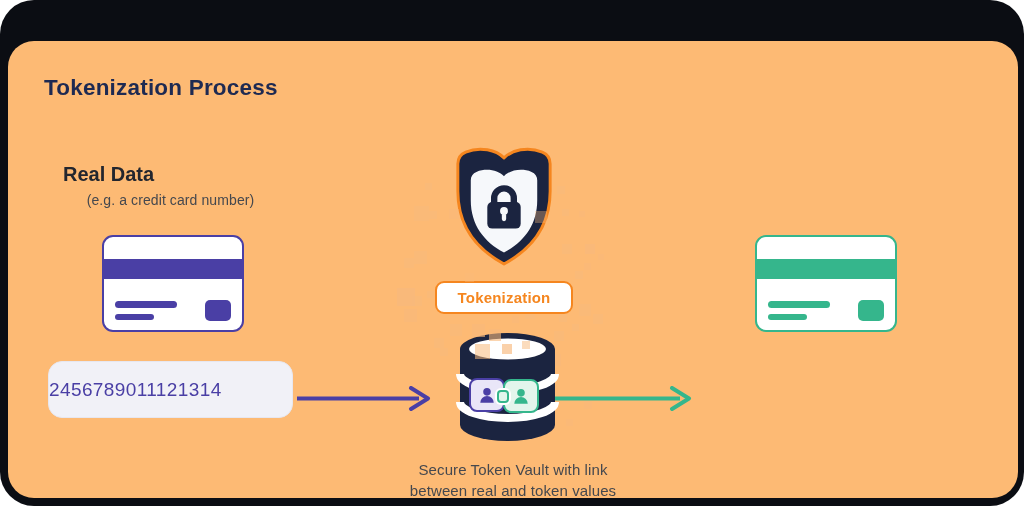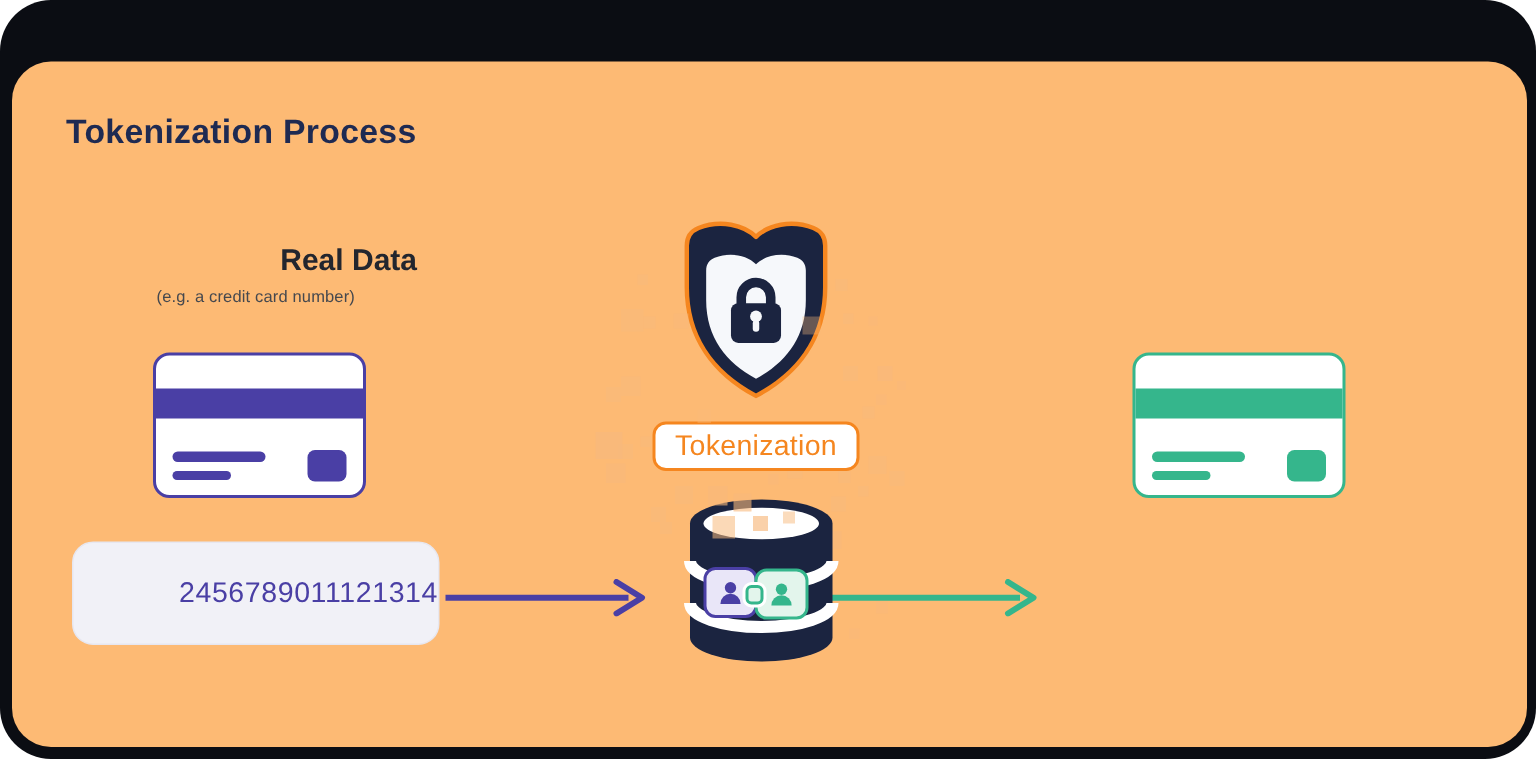--- a/index.html
+++ b/index.html
@@ -9,47 +9,47 @@
     --c-purplelight:#e9e6f8; --c-greenlight:#e3f5ec;
   }
   *{margin:0;padding:0;box-sizing:border-box;}
   body{width:1024px;height:506px;background:#ffffff;font-family:"Liberation Sans","DejaVu Sans",sans-serif;overflow:hidden;}
   .stage{position:relative;width:1024px;height:506px;}
   .frame-bg{position:absolute;inset:0;background:#0b0d13;border-radius:34px;}
   .card{position:absolute;left:8px;top:10px;right:6px;bottom:8px;background:#fdba74;border-radius:26px;overflow:hidden;margin-top:31px;}
 
   .page-title{position:absolute;left:36px;top:34px;font-size:22.5px;font-weight:700;letter-spacing:.2px;color:var(--c-title);}
 
-  .col-heading{position:absolute;font-size:20px;font-weight:700;color:var(--c-heading);text-align:right;}
-  .col-sub{position:absolute;font-size:11px;color:var(--c-gray);text-align:center;letter-spacing:.1px;}
+  .col-heading{position:absolute;font-size:20px;font-weight:700;color:var(--c-heading);text-align:left;}
+  .col-sub{position:absolute;font-size:14px;color:var(--c-gray);text-align:center;letter-spacing:.1px;}
 
   
   .cc{position:absolute;width:142px;height:97px;background:#fff;border-radius:11px;}
   .cc .stripe{position:absolute;left:0;right:0;height:20px;top:22px;}
   .cc .line-long{position:absolute;left:11px;top:64px;width:62px;height:7px;border-radius:4px;}
   .cc .line-short{position:absolute;left:11px;top:77px;width:39px;height:6px;border-radius:3px;}
   .cc .chip{position:absolute;right:11px;top:63px;width:26px;height:21px;border-radius:5px;}
   .cc.purple{border:2.5px solid var(--c-purple);}
   .cc.purple .stripe,.cc.purple .line-long,.cc.purple .line-short,.cc.purple .chip{background:var(--c-purple);}
   .cc.green{border:2.5px solid var(--c-green);}
   .cc.green .stripe,.cc.green .line-long,.cc.green .line-short,.cc.green .chip{background:var(--c-green);}
 
-  .num-box{position:absolute;height:69px;background:var(--c-boxbg);border:1px solid #e7e7f0;border-radius:14px;display:flex;align-items:center;justify-content:flex-end;}
+  .num-box{position:absolute;height:57px;background:var(--c-boxbg);border:1px solid #e7e7f0;border-radius:14px;display:flex;align-items:center;justify-content:flex-start;}
   .num-box .num{font-size:19px;letter-spacing:.4px;}
   .num-purple{color:var(--c-purple);}
   .num-green{color:var(--c-green);}
 
   .arrow{position:absolute;z-index:0;}
 
   .confetti-sq{position:absolute;background:var(--c-confetti);}
   .z1{z-index:1;} .z3{z-index:3;}
 
   .shield-wrap{position:absolute;left:442px;top:104px;width:108px;height:124px;z-index:2;}
   .badge{position:absolute;left:427px;top:240px;width:138px;height:33px;background:#fff;border:2px solid var(--c-orange);border-radius:9px;display:flex;align-items:center;justify-content:center;z-index:2;}
-  .badge span{color:var(--c-orange);font-weight:400;font-size:19px;letter-spacing:.2px;}
+  .badge span{color:var(--c-orange);font-weight:700;font-size:15px;letter-spacing:.2px;}
   .vault-wrap{position:absolute;left:447px;top:286px;width:105px;height:122px;z-index:2;}
 
   .puzzle{position:absolute;left:460px;top:336px;width:74px;height:38px;z-index:2;}
   .pz{position:absolute;width:36px;height:34px;border-radius:8px;display:flex;align-items:center;justify-content:center;}
   .pz.purple{left:1px;top:1px;background:var(--c-purplelight);border:2.5px solid var(--c-purple);}
   .pz.green{left:35px;top:2px;background:var(--c-greenlight);border:2.5px solid var(--c-green);}
   .pz-tab{position:absolute;left:29px;top:13px;width:12px;height:13px;background:var(--c-greenlight);border:2.5px solid var(--c-green);border-radius:4px;box-shadow:0 0 0 2px #fff;z-index:4;}
 
   .caption{position:absolute;left:325px;top:418px;width:360px;text-align:center;font-size:15px;line-height:1.4;color:var(--c-gray);letter-spacing:.1px;}
   .caption span{display:block;}
@@ -162,20 +162,24 @@
       </div>
       <div class="pz green">
         <svg width="18" height="18" viewBox="0 0 20 20">
           <circle cx="10" cy="6.5" r="4.2" style="fill:var(--c-green);"></circle>
           <path d="M2.5 18.5 a7.5 7.5 0 0 1 15 0 Z" style="fill:var(--c-green);"></path>
         </svg>
       </div>
       <div class="pz-tab"></div>
     </div>
 
+    <div class="caption">
+      <span>Secure Token Vault with link</span>
+      <span>between real and token values</span>
+    </div>
 
 
     <div class="cc green" style="left:747px;top:194px;">
       <div class="stripe"></div>
       <div class="line-long"></div>
       <div class="line-short"></div>
       <div class="chip"></div>
     </div>
 
 

